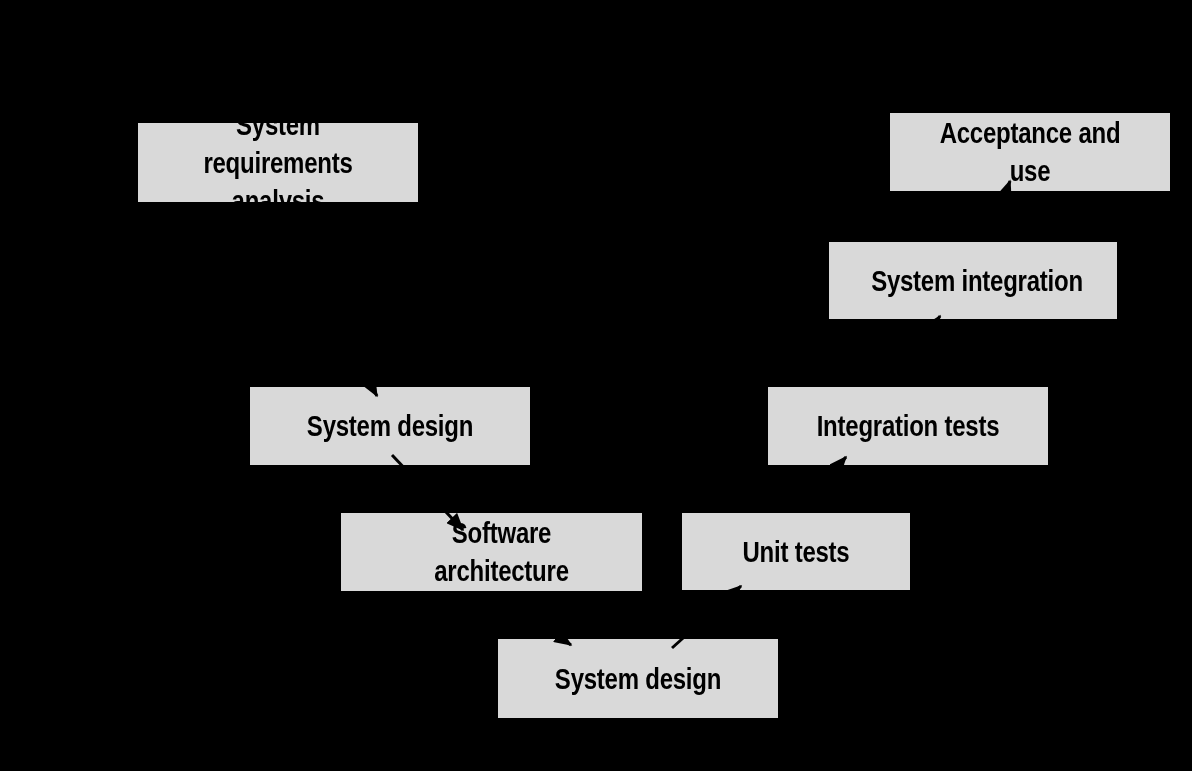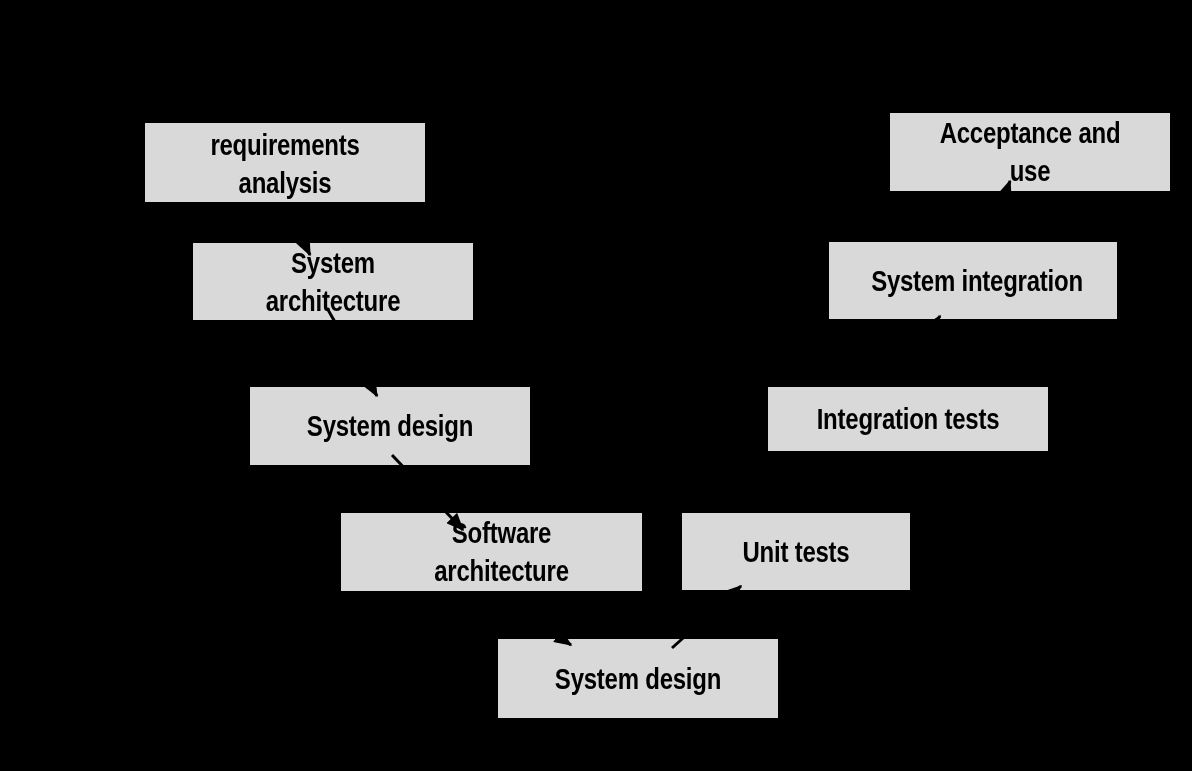--- a/index.html
+++ b/index.html
@@ -30,27 +30,27 @@
     transform: scaleX(0.8);
     transform-origin: center center;
     font-size: 30px;
     font-weight: bold;
     line-height: 38px;
     color: #000000;
     white-space: pre-line;
     letter-spacing: -0.3px;
   }
   
-  .n1 { left: 145px; top: 123px; width: 280px; height: 79px; align-items: flex-end; }
+  .n1 { left: 138px; top: 123px; width: 280px; height: 79px; }
   .n2 { left: 193px; top: 243px; width: 280px; height: 77px; }
   .n3 { left: 250px; top: 387px; width: 280px; height: 78px; }
   .n4 { left: 341px; top: 513px; width: 281px; height: 78px; padding-left: 20px; }
   .n5 { left: 498px; top: 639px; width: 280px; height: 79px; }
   .n6 { left: 682px; top: 513px; width: 228px; height: 77px; }
-  .n7 { left: 768px; top: 387px; width: 280px; height: 64px; }
+  .n7 { left: 768px; top: 387px; width: 280px; height: 78px; }
   .n8 { left: 829px; top: 242px; width: 280px; height: 77px; padding-left: 8px; }
   .n9 { left: 890px; top: 113px; width: 280px; height: 78px; }
 
   .arrows {
     position: absolute;
     left: 0;
     top: 0;
     z-index: 2;
     pointer-events: none;
   }
@@ -62,23 +62,20 @@
 </head>
 <body>
 
 <div class="canvas">
 
   <div class="node n1">
     <span class="label">System requirements
 analysis</span>
   </div>
 
-  <div class="node n2">
-    <span class="label">System architecture</span>
-  </div>
 
   <div class="node n3">
     <span class="label">System design</span>
   </div>
 
   <div class="node n4">
     <span class="label">Software
 architecture</span>
   </div>
 

